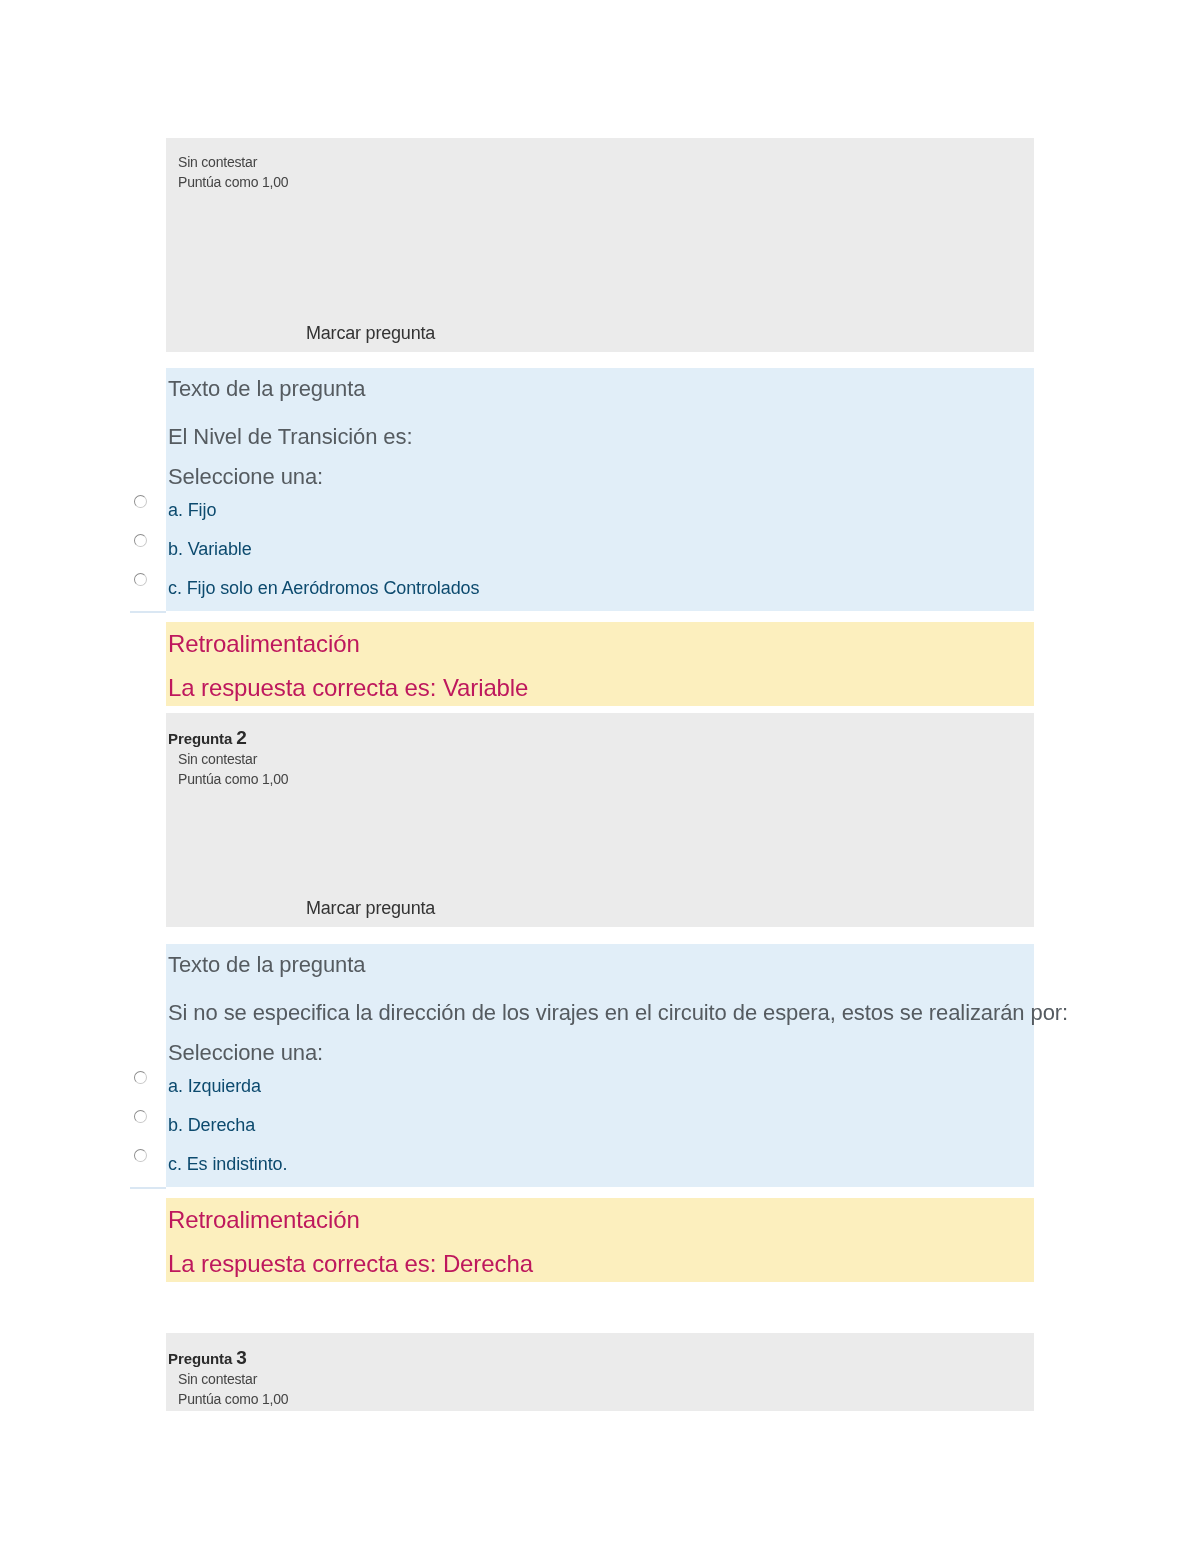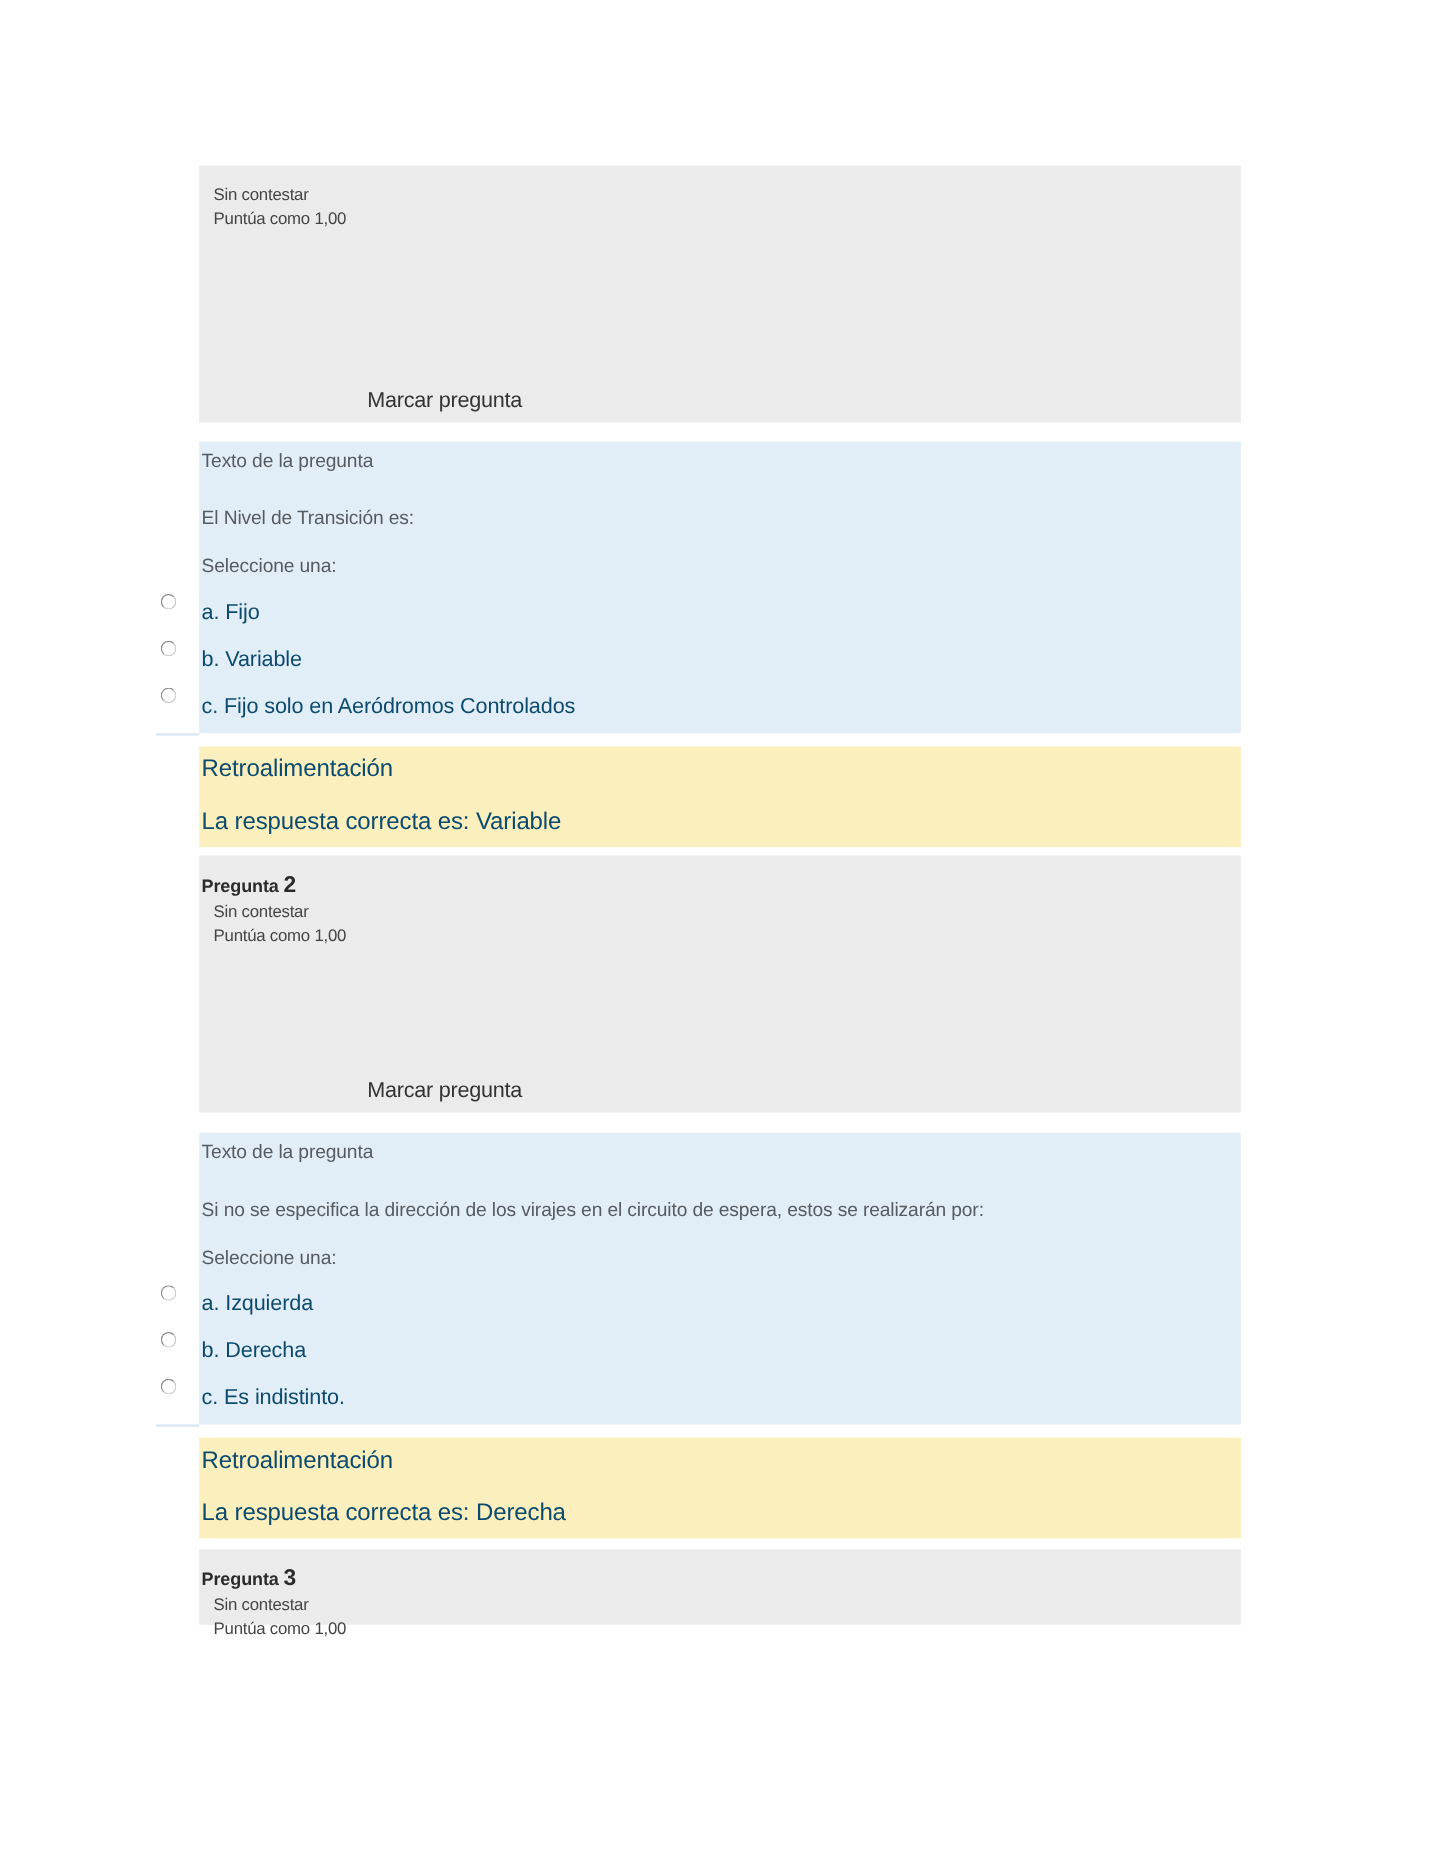--- a/index.html
+++ b/index.html
@@ -74,21 +74,21 @@
   .qtext-panel {
     position: absolute;
     left: 36px;
     width: 868px;
     background: #e1eef8;
     box-sizing: border-box;
   }
   .qtext-panel .lbl,
   .qtext-panel .qtext,
   .qtext-panel .prompt {
-    font-size: 16px;
+    font-size: 22px;
     color: #555b60;
     letter-spacing: -0.1px;
     white-space: nowrap;
   }
 
   
   .answer-row {
     position: absolute;
     left: 0px;                 
     width: 904px;
@@ -135,22 +135,22 @@
   
   .fb-panel {
     position: absolute;
     left: 36px;
     width: 868px;
     background: #fcefbe;
     box-sizing: border-box;
   }
   .fb-panel .fb-title,
   .fb-panel .fb-body {
-    font-size: 20px;
-    color: #0c4a6e;
+    font-size: 24px;
+    color: #be185d;
     letter-spacing: -0.1px;
     white-space: nowrap;
   }
 </style>
 </head>
 <body>
 
 <div class="page">
 
   <div class="question-block" style="top:0;">
@@ -233,21 +233,21 @@
       <div class="opt-text">c. Es indistinto.</div>
     </div>
 
     <div class="fb-panel" style="top:1198px; height:84px;">
       <div class="fb-title" style="position:absolute; left:2px; top:8px;">Retroalimentación</div>
       <div class="fb-body" style="position:absolute; left:2px; top:52px;">La respuesta correcta es: Derecha</div>
     </div>
   </div>
 
   <div class="question-block" style="top:0;">
-    <div class="info-panel" style="top:1291px; height:63px;">
+    <div class="info-panel" style="top:1333px; height:78px;">
       <div class="qno">
         <span>Pregunta</span>
         <span class="num">3</span>
       </div>
       <div class="state">Sin contestar</div>
       <div class="grade">Puntúa como 1,00</div>
     </div>
   </div>
 
 </div>

